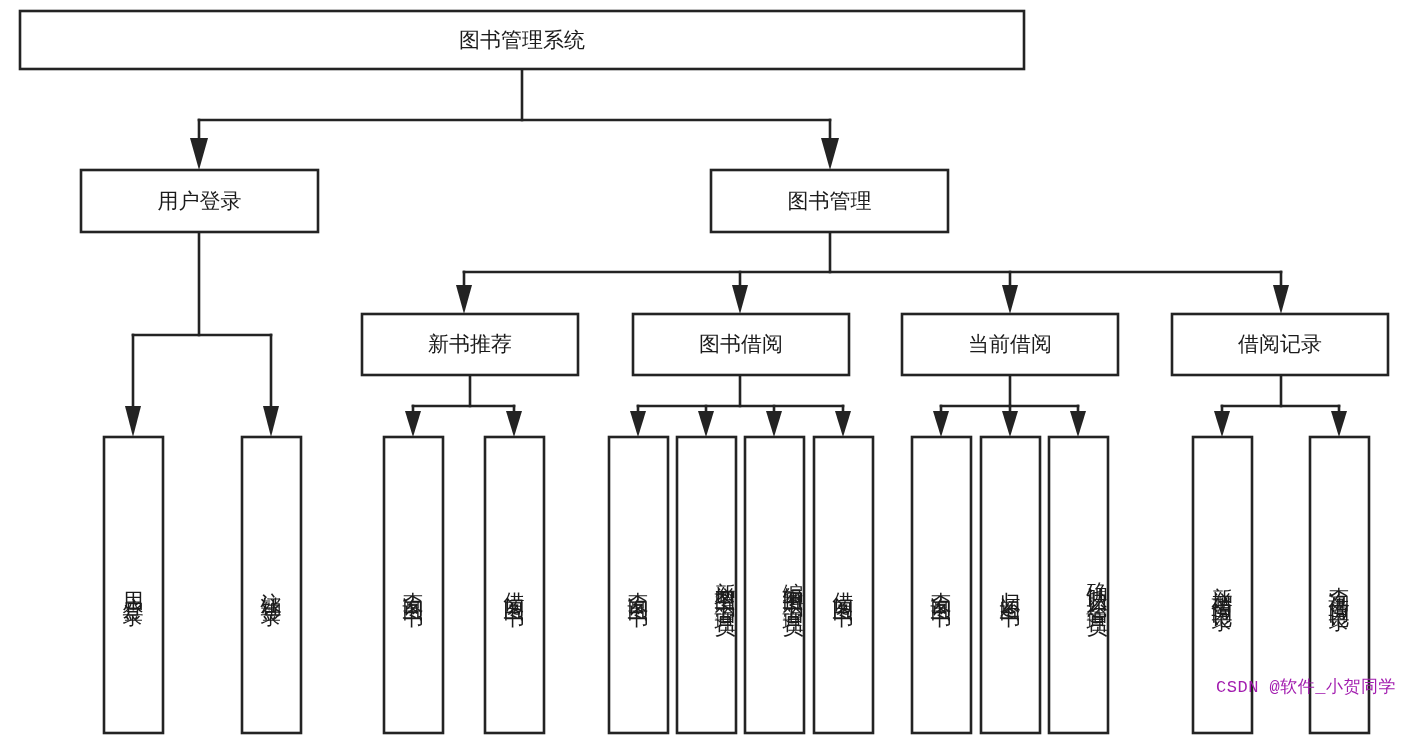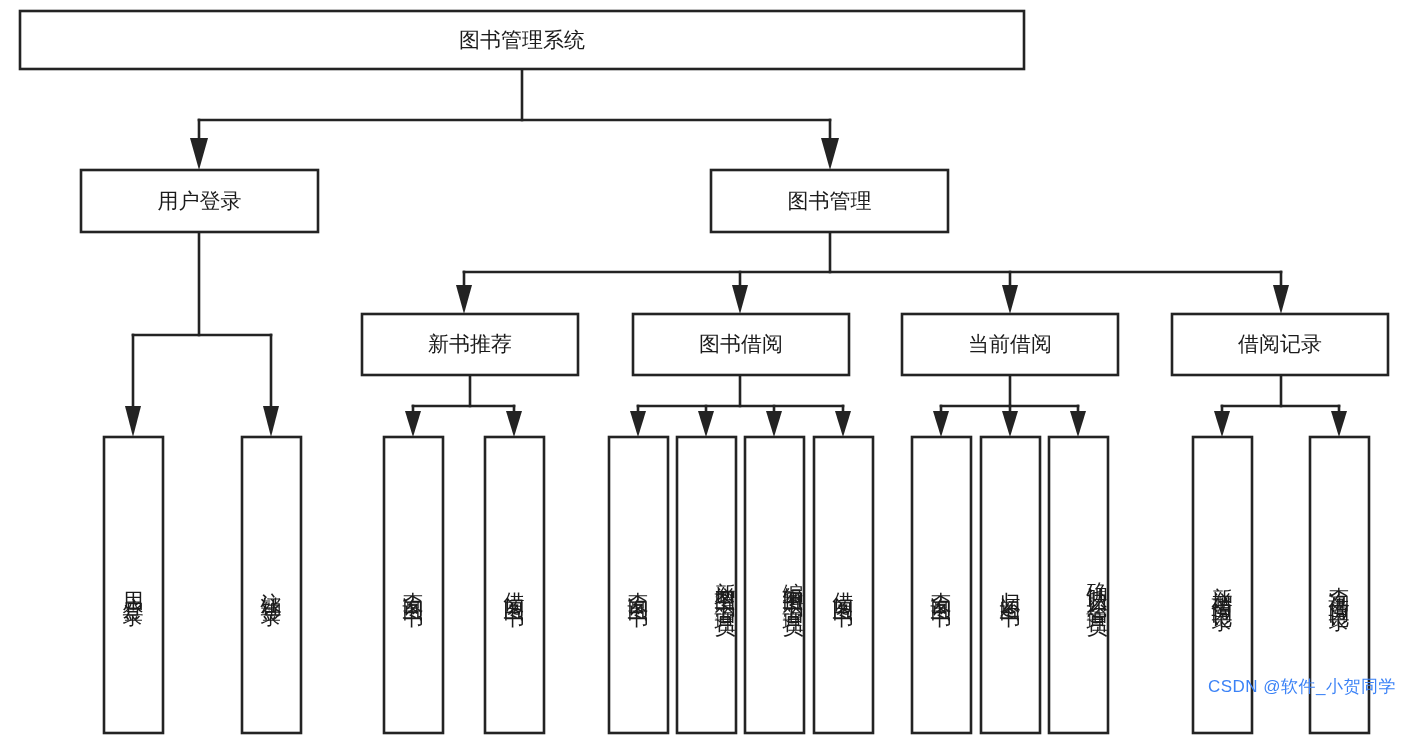--- a/index.html
+++ b/index.html
@@ -76,23 +76,23 @@
     pointer-events: none;
     overflow: hidden;
   }
   .vlabel.center {
     justify-content: center;
   }
   .watermark {
     position: absolute;
     right: 9px;
     bottom: 5px;
-    font-family: Liberation Sans, sans-serif;
+    font-family: Liberation Mono, monospace;
     font-size: 17px;
-    color: #3b82f6;
+    color: #a21caf;
     letter-spacing: 0.5px;
     white-space: nowrap;
     user-select: none;
   }
 </style>
 </head>
 <body>
 
 <div id="diagram-root">
 

